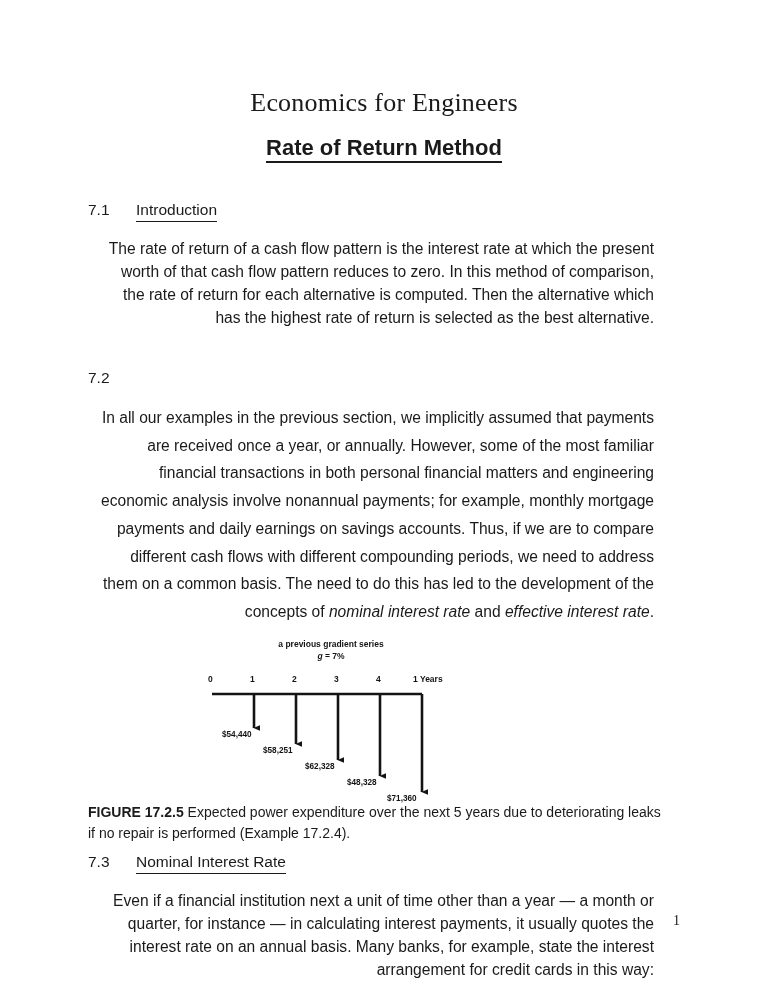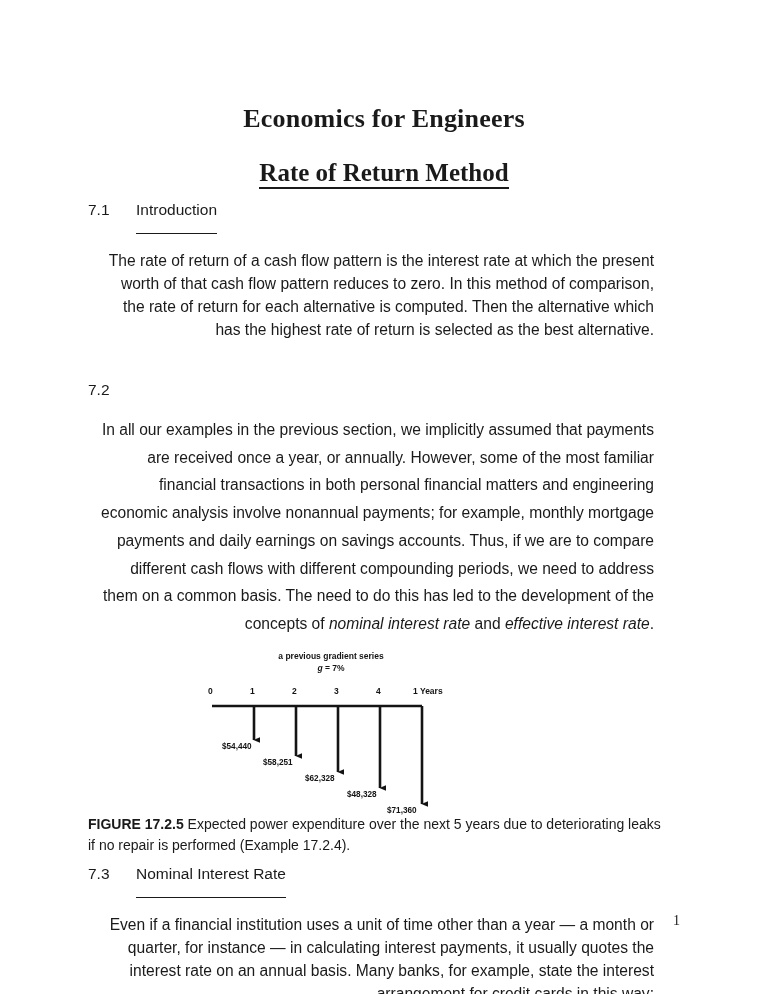--- a/index.html
+++ b/index.html
@@ -25,34 +25,34 @@
   .content {
     position: absolute;
     left: 88px;
     top: 0;
     width: 578px;
   }
 
   
   .doc-title {
     font-family: "Liberation Serif", serif;
-    font-weight: bold;
+    font-weight: normal;
     font-size: 26px;
     text-align: center;
-    margin: 16px;
+    margin: 0;
     padding-top: 88px;
     line-height: 1.15;
     letter-spacing: 0.2px;
   }
   .doc-subtitle {
-    font-family: Liberation Serif, serif;
-    font-weight: bold;
-    font-size: 25px;
+    font-family: Liberation Sans, sans-serif;
+    font-weight: bold;
+    font-size: 22px;
     text-align: center;
-    margin: 0;
+    margin: 9px;
     padding-top: 8px;
     line-height: 1.2;
   }
   .doc-subtitle span {
     border-bottom: 2px solid #1a1a1a;
     padding-bottom: 1px;
   }
 
   
   .section-head {
@@ -62,21 +62,21 @@
     display: flex;
     align-items: baseline;
     line-height: 1.3;
   }
   .section-num {
     width: 48px;
     flex: 0 0 48px;
   }
   .section-title {
     border-bottom: 1.6px solid #1a1a1a;
-    padding-bottom: 13px;
+    padding-bottom: 1px;
   }
 
   
   .body-text {
     font-size: 15.6px;
     margin: 12px;
     padding-top: 4px;
     line-height: 1.47;
     text-align: right;
   }
@@ -222,20 +222,20 @@
       </div>
     </div>
 
     <p class="caption"><b>FIGURE 17.2.5</b><span> Expected power expenditure over the next 5 years due to deteriorating leaks if no repair is performed (Example 17.2.4).</span></p>
 
     <div class="sec3">
       <div class="section-head">
         <span class="section-num">7.3</span>
         <span class="section-title">Nominal Interest Rate</span>
       </div>
-      <p class="body-text">Even if a financial institution uses a unit of time other than a year — a month or quarter, for instance — in calculating interest payments, it usually quotes the interest rate on an annual basis. Many banks, for example, state the interest arrangement for credit cards in this way:</p>
+      <p class="body-text">Even if a financial institution next a unit of time other than a year — a month or quarter, for instance — in calculating interest payments, it usually quotes the interest rate on an annual basis. Many banks, for example, state the interest arrangement for credit cards in this way:</p>
     </div>
 
   </div>
 
   <div class="page-number">1</div>
 
 </div>
 
 </body></html>

